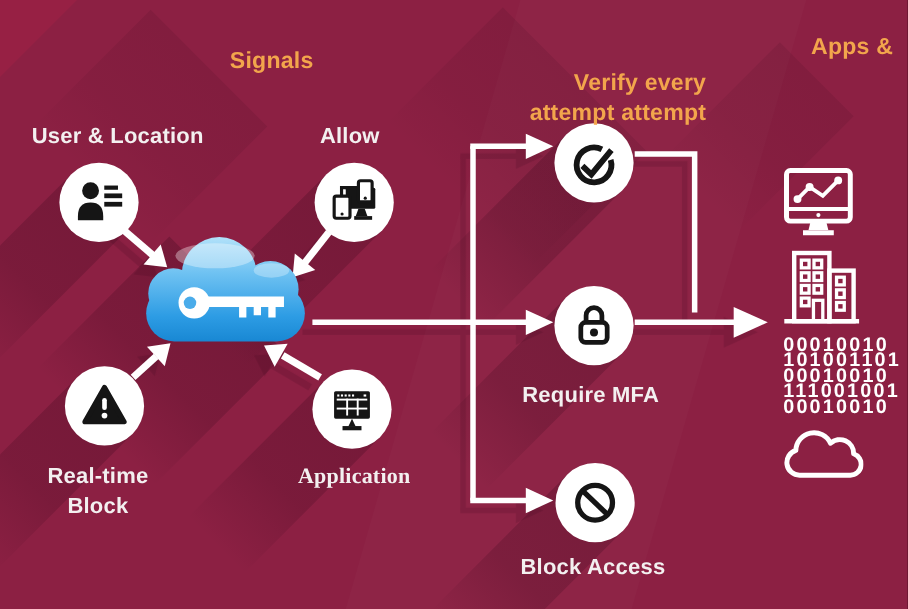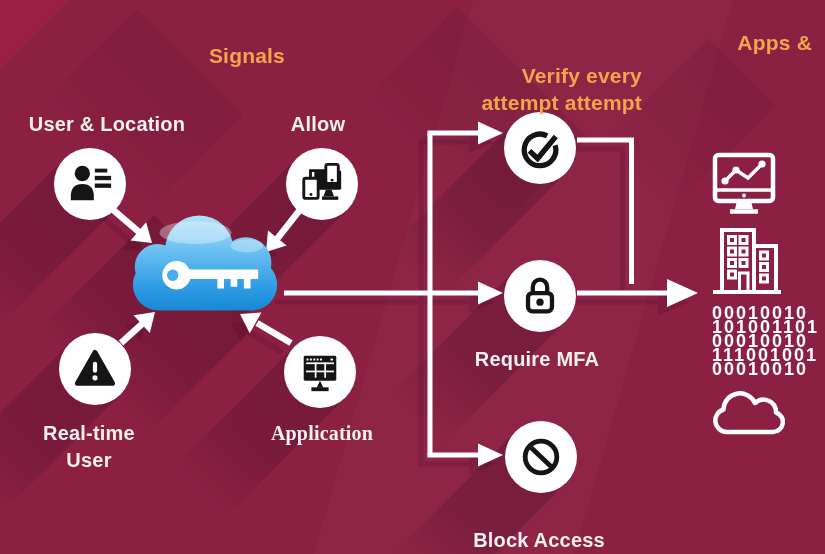--- a/index.html
+++ b/index.html
@@ -254,19 +254,19 @@
     <div>attempt attempt</div>
   </div>
   <div class="heading" style="left:672px;top:29px;width:140px;">
     <div>Apps &amp;</div>
   </div>
 
   <div class="label" style="left:-3px;top:111px;width:220px;">User &amp; Location</div>
   <div class="label" style="left:238px;top:111px;width:160px;">Allow</div>
   <div class="label" style="left:4px;top:420px;width:170px;">
     <div>Real-time</div>
-    <div>User</div>
+    <div>Block</div>
   </div>
   <div class="label" style="left:227px;top:420px;width:190px;font-family:Liberation Serif, serif;">Application</div>
   <div class="label" style="left:437px;top:346px;width:200px;">Require MFA</div>
-  <div class="label" style="left:439px;top:503px;width:200px;margin-top:24px;">Block Access</div>
+  <div class="label" style="left:439px;top:503px;width:200px;">Block Access</div>
 
 </div>
 
 </body></html>

